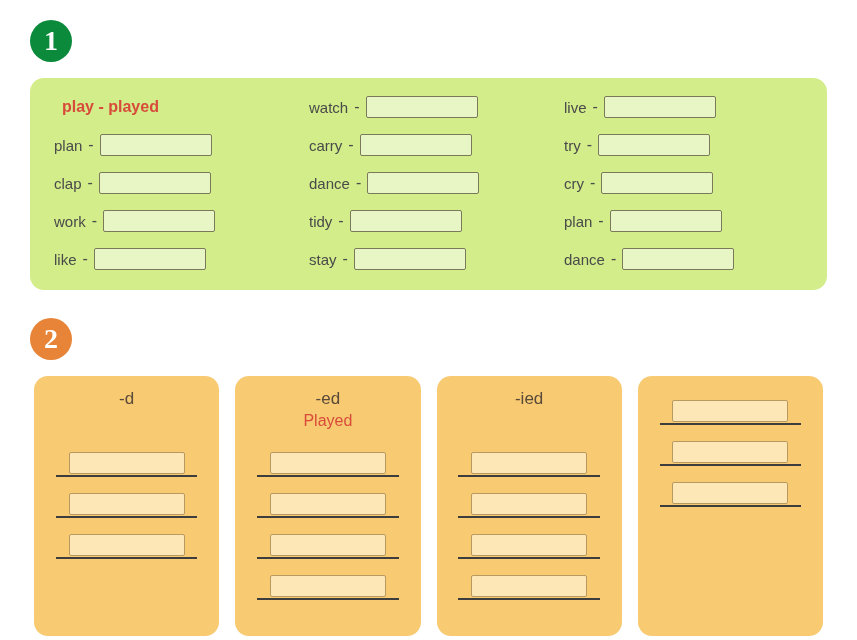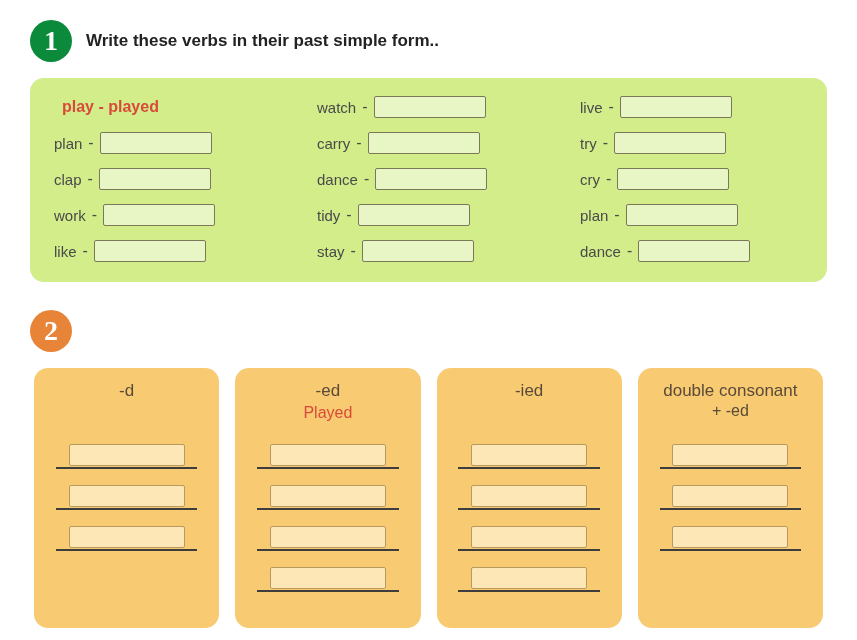--- a/index.html
+++ b/index.html
@@ -35,20 +35,21 @@
     .heading-text { font-weight: bold; font-size: 17px; color: #222; }
 
     .green-panel {
       background: #d2ed8a;
       border-radius: 14px;
       padding: 18px 24px 20px 24px;
       display: grid;
       grid-template-columns: repeat(3, 1fr);
       column-gap: 40px;
       row-gap: 14px;
+      gap: 16px;
     }
     .verb-row {
       display: flex;
       align-items: center;
       justify-content: flex-start;
       gap: 6px;
     }
     .verb-label {
       color: #4a4a4a;
       font-size: 15px;
@@ -130,21 +131,20 @@
       margin-bottom: -1px;
     }
     .dot { color: #d84b3a; font-size: 16px; padding: 0 2px; }
   </style>
 </head>
 <body>
 
 <div class="section">
   <div class="heading-row">
     <div class="num-badge badge-green">1</div>
-    <div class="heading-text">Write these verbs in their past simple form..</div>
     <span class="dot"></span>
   </div>
 
   <div class="green-panel">
 
     <div class="verb-row example">
       <span class="example-label">play - played</span>
     </div>
 
     <div class="verb-row">
@@ -284,24 +284,20 @@
         <div class="card-slot-line">
             <div class="card-input"></div>
           </div>
         <div class="card-slot-line">
             <div class="card-input"></div>
           </div>
       </div>
     </div>
 
     <div class="yellow-card">
-      <div class="card-header">
-        <span>double consonant</span>
-        <span class="sub">+ -ed</span>
-      </div>
       <div class="slot-wrap">
         <div class="card-slot-line">
             <div class="card-input"></div>
           </div>
         <div class="card-slot-line">
             <div class="card-input"></div>
           </div>
         <div class="card-slot-line">
             <div class="card-input"></div>
           </div>

